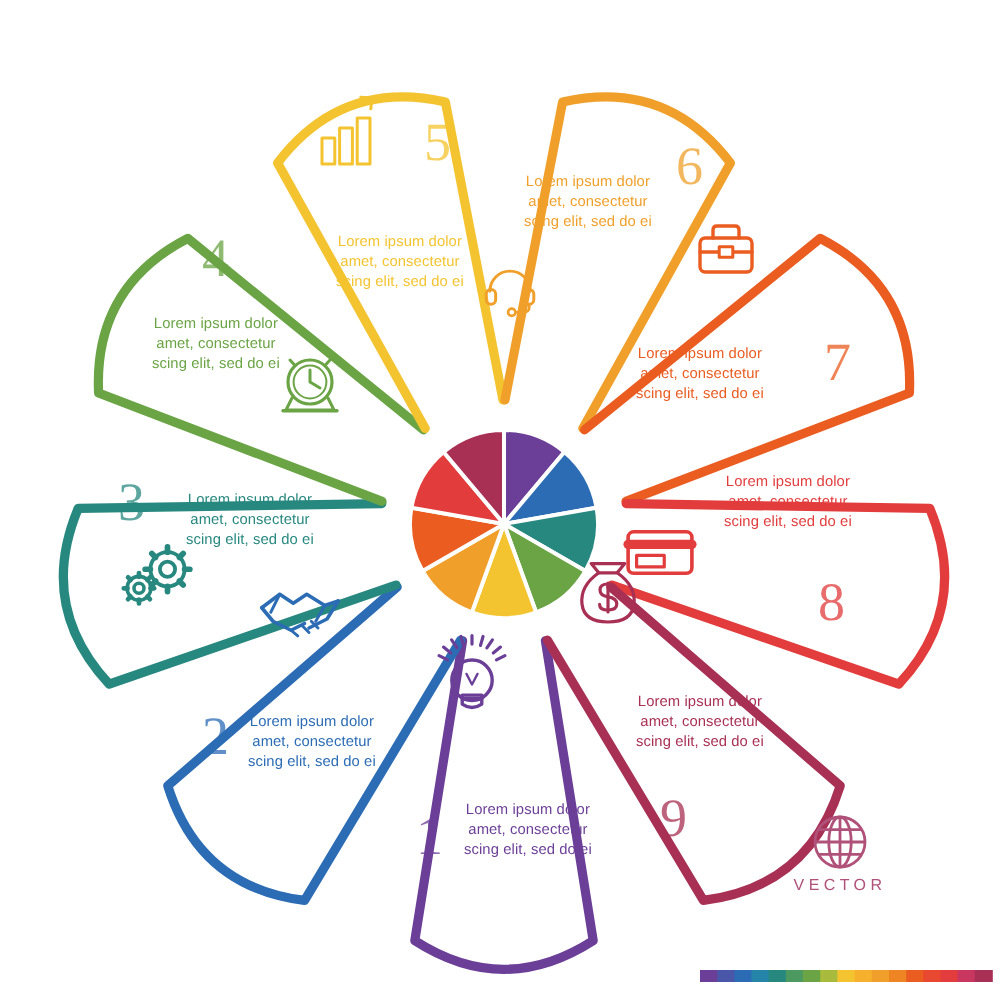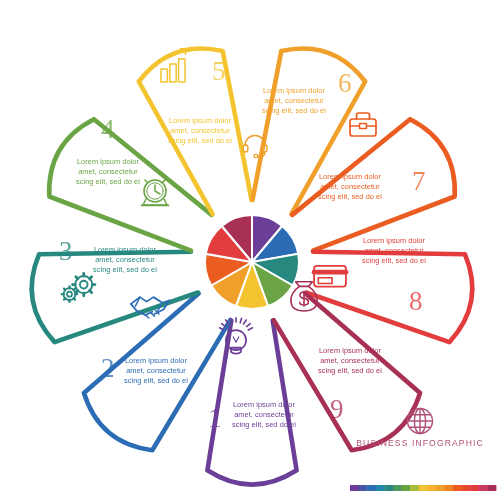--- a/index.html
+++ b/index.html
@@ -208,15 +208,15 @@
       <div class="petal-num" style="left: 59px; top: 238px; color: rgb(39, 136, 127); opacity: 0.75;">3</div>
       <div class="petal-num" style="left: 101px; top: 116px; color: rgb(106, 164, 68); opacity: 0.75;">4</div>
       <div class="petal-num" style="left: 212px; top: 58px; color: rgb(244, 196, 48); opacity: 0.75;">5</div>
       <div class="petal-num" style="left: 338px; top: 70px; color: rgb(240, 160, 42); opacity: 0.75;">6</div>
       <div class="petal-num" style="left: 412px; top: 168px; color: rgb(234, 92, 32); opacity: 0.75;">7</div>
       <div class="petal-num" style="left: 409px; top: 288px; color: rgb(226, 60, 60); opacity: 0.75;">8</div>
       <div class="petal-num" style="left: 330px; top: 396px; color: rgb(168, 48, 84); opacity: 0.75;">9</div>
     </div>
 
   <div class="brand" id="brand-block" style="left:342px;top:438px;width:156px;">
-    <div class="brand-sub">BUSINESS INFOGRAPHIC</div>
+    <div class="brand-vector">VECTOR</div>
   </div>
 </div>
 
 </body></html>

